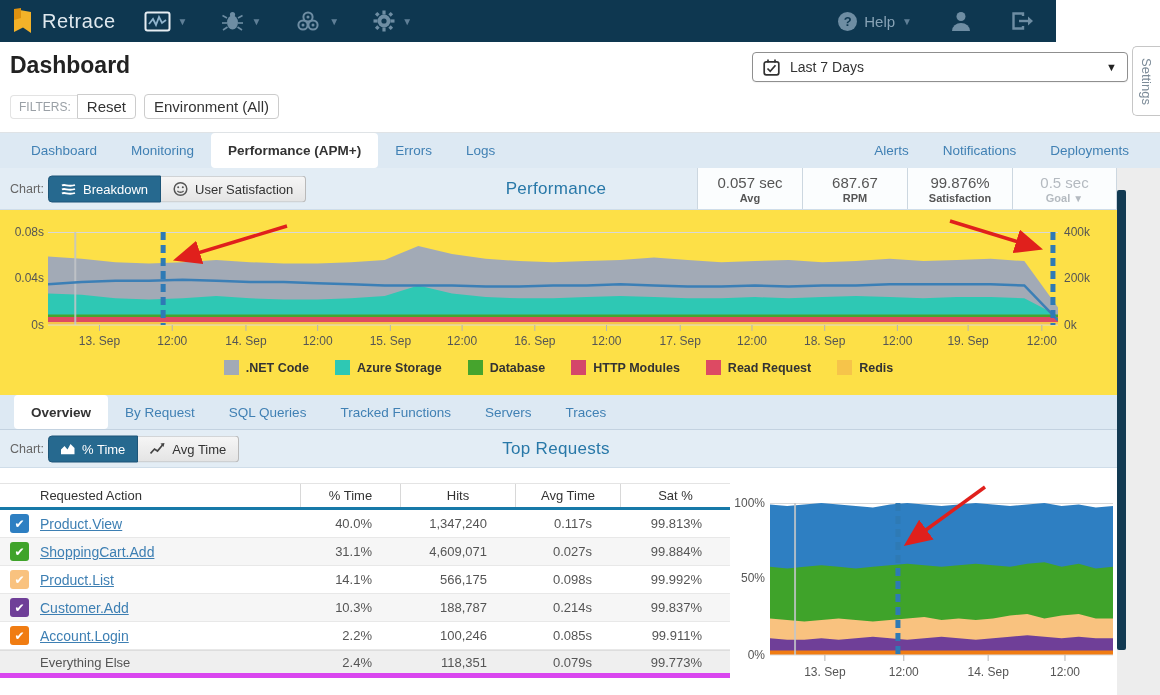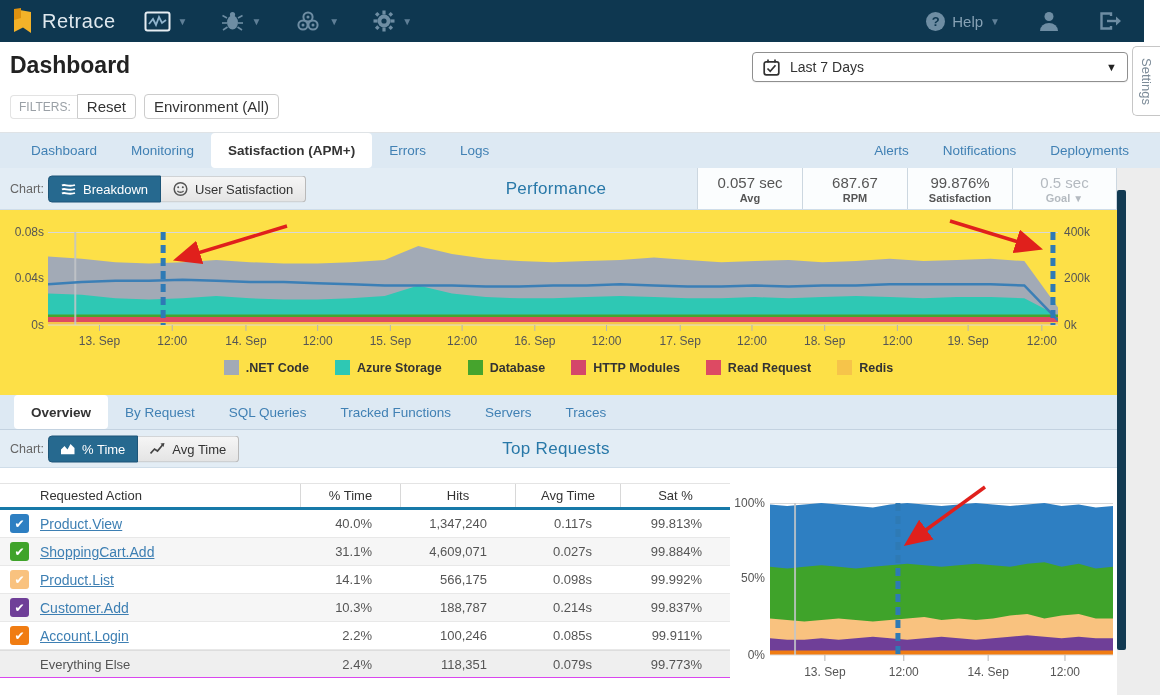--- a/index.html
+++ b/index.html
@@ -1,20 +1,20 @@
 <!DOCTYPE html>
 <html><head>
 <meta charset="utf-8">
 <style>
   * { margin:0; padding:0; box-sizing:border-box; }
   body { font-family:"Liberation Sans", sans-serif; background:#ededed; }
   .page { position:relative; width:1160px; height:695px; background:#fff; overflow:hidden; }
 
   
-  .navbar { position:absolute; left:0; top:0; width:1144px; height:42px; background:#0e3750; display:flex; align-items:center; }
+  .navbar { position:absolute; left:0; top:0; width:1056px; height:42px; background:#0e3750; display:flex; align-items:center; }
   .brand { display:flex; align-items:center; gap:8px; padding-left:10px; }
   .brand-name { color:#dfe8ee; font-size:20px; font-weight:400; letter-spacing:.5px; }
   .nav-menus { display:flex; align-items:center; gap:34px; margin-left:28px; }
   .nav-menu { display:flex; align-items:center; gap:7px; cursor:pointer; }
   .caret { color:#5f7f97; font-size:10px; }
   .nav-right { margin-left:auto; display:flex; align-items:center; gap:38px; padding-right:22px; }
   .help { display:flex; align-items:center; gap:7px; color:#87a2b5; font-size:15px; cursor:pointer; }
   .help-circle { width:19px; height:19px; border-radius:50%; background:#6e8da3; color:#0e3750; font-size:13px; font-weight:bold; display:flex; align-items:center; justify-content:center; }
 
   
@@ -70,21 +70,21 @@
   .th { text-align:center; color:#333; }
   .th-name { width:300px; text-align:left; padding-left:40px; }
   .th-num { border-left:1px solid #d8d8d8; height:100%; display:flex; align-items:center; justify-content:center; }
   .trow { display:flex; height:28px; align-items:center; border-bottom:1px solid #e8e8e8; }
   .trow.alt { background:#f6f6f6; }
   .cb { width:19px; height:19px; border-radius:3px; margin-left:10px; display:flex; align-items:center; justify-content:center; color:#fff; font-size:12px; flex:none; cursor:pointer; }
   .rname { width:271px; padding-left:11px; }
   .rname a { color:#3d7fb3; font-size:14px; }
   .cell-num { text-align:right; padding-right:28px; color:#555; }
   .c-pct { width:100px; } .c-hits { width:115px; } .c-avg { width:105px; } .c-sat { width:110px; }
-  .trow.footer { background:#efefef; border-top:1px solid #ddd; border-bottom:1px solid #d946ef; }
+  .trow.footer { background:#efefef; border-top:1px solid #ddd; border-bottom:5px solid #d946ef; }
   .fname { width:300px; padding-left:40px; color:#555; }
 
   
   .small-ylab { position:absolute; font-size:12px; color:#555; width:34px; text-align:right; }
 
   
   .gray-gutter { position:absolute; left:1117px; top:168px; width:43px; height:527px; background:#ededed; }
   .scroll-strip { position:absolute; left:1117px; top:190px; width:9px; height:460px; background:#123a52; border-radius:2px; }
 
   .arrows { position:absolute; left:0; top:0; width:1160px; height:695px; pointer-events:none; }
@@ -196,21 +196,21 @@
     </div>
   </section>
 
   <div class="settings-tab">
     <span>Settings</span>
   </div>
 
   <nav class="main-tabs">
     <div class="tab">Dashboard</div>
     <div class="tab">Monitoring</div>
-    <div class="tab active">Satisfaction (APM+)</div>
+    <div class="tab active">Performance (APM+)</div>
     <div class="tab">Errors</div>
     <div class="tab">Logs</div>
     <div class="tabs-right">
       <div class="tab">Alerts</div>
       <div class="tab">Notifications</div>
       <div class="tab">Deployments</div>
     </div>
   </nav>
 
   <div class="toolbar perf-toolbar">

